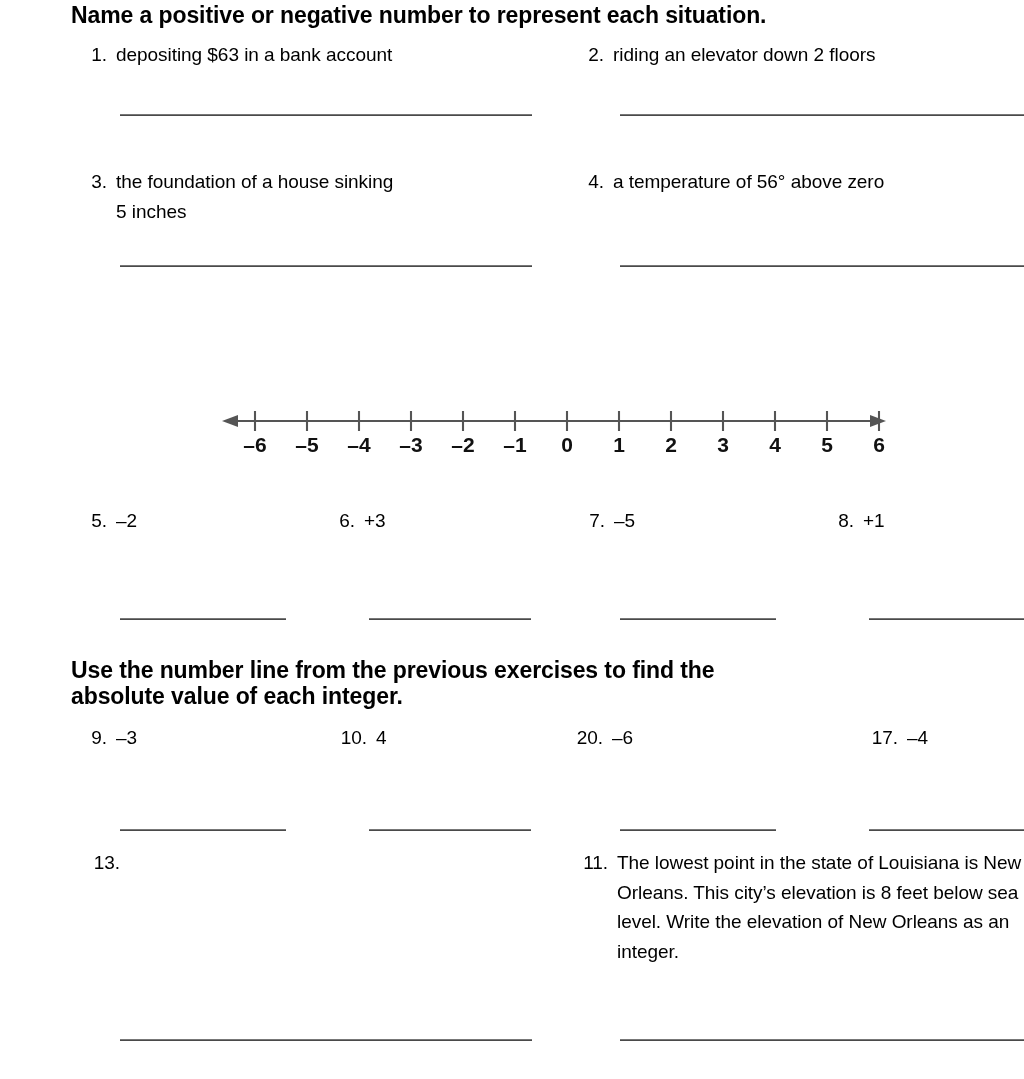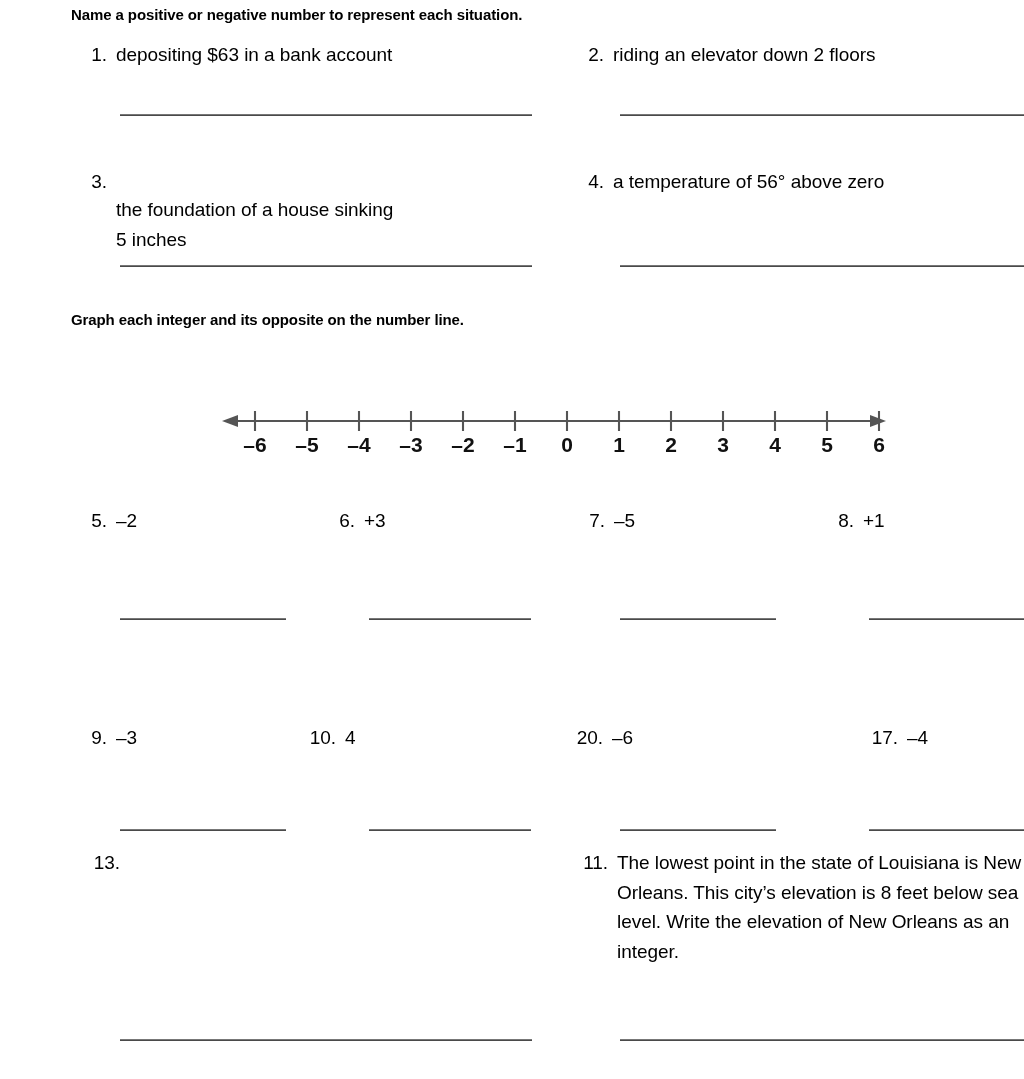--- a/index.html
+++ b/index.html
@@ -20,21 +20,21 @@
     position: absolute;
     left: 0; top: 0;
     width: 1024px;
     height: 1079px;
   }
 
   
   .heading {
     position: absolute;
     font-weight: bold;
-    font-size: 15px;
+    font-size: 23px;
     line-height: 26px;
     letter-spacing: -0.1px;
     white-space: pre-line;
   }
 
   
   .item {
     position: absolute;
     display: flex;
     align-items: flex-start;
@@ -94,33 +94,32 @@
   <div class="item" style="left:583px; top:40px; width:440px;">
     <span class="num num-w1">2.</span>
     <span class="body">riding an elevator down 2 floors</span>
   </div>
 
   <div class="rule" style="left:120px; top:114px; width:412px;"></div>
   <div class="rule" style="left:620px; top:114px; width:410px;"></div>
 
   <div class="item" style="left:86px; top:167px; width:440px;">
     <span class="num num-w1">3.</span>
-    <span class="body" style="white-space:pre-line;margin-top:28px;">the foundation of a house sinking
+    <span class="body" style="white-space:pre-line;">the foundation of a house sinking
 5 inches</span>
   </div>
 
   <div class="item" style="left:583px; top:167px; width:440px;">
     <span class="num num-w1">4.</span>
     <span class="body">a temperature of 56° above zero</span>
   </div>
 
   <div class="rule" style="left:120px; top:265px; width:412px;"></div>
   <div class="rule" style="left:620px; top:265px; width:410px;"></div>
 
-  <div class="heading" style="left:71px; top:307px; width:900px;">Graph each integer and its opposite on the number line.</div>
 
   <div class="numberline" style="left:214px; top:408px; width:680px; height:60px;">
     <svg width="680" height="36" viewBox="0 0 680 36" aria-hidden="true">
 
       <line x1="12" y1="13" x2="668" y2="13" stroke="#555555" stroke-width="2.2"></line>
 
       <polygon points="8,13 24,7 24,19" fill="#555555"></polygon>
 
       <polygon points="672,13 656,7 656,19" fill="#555555"></polygon>
 
@@ -170,26 +169,28 @@
   <div class="item" style="left:833px; top:506px; width:180px;">
     <span class="num num-w1">8.</span>
     <span class="body">+1</span>
   </div>
 
   <div class="rule" style="left:120px; top:618px; width:166px;"></div>
   <div class="rule" style="left:369px; top:618px; width:162px;"></div>
   <div class="rule" style="left:620px; top:618px; width:156px;"></div>
   <div class="rule" style="left:869px; top:618px; width:158px;"></div>
 
+  <div class="heading" style="left:71px; top:657px; width:760px;">Use the number line from the previous exercises to find the
+absolute value of each integer.</div>
 
   <div class="item" style="left:86px; top:723px; width:200px;">
     <span class="num num-w1">9.</span>
     <span class="body">–3</span>
   </div>
-  <div class="item" style="left:304px; top:723px; width:200px;justify-content:center;">
+  <div class="item" style="left:335px; top:723px; width:200px;justify-content:center;">
     <span class="num num-w2">10.</span>
     <span class="body">4</span>
   </div>
   <div class="item" style="left:571px; top:723px; width:200px;">
     <span class="num num-w2">20.</span>
     <span class="body">–6</span>
   </div>
   <div class="item" style="left:866px; top:723px; width:160px;">
     <span class="num num-w2">17.</span>
     <span class="body">–4</span>

